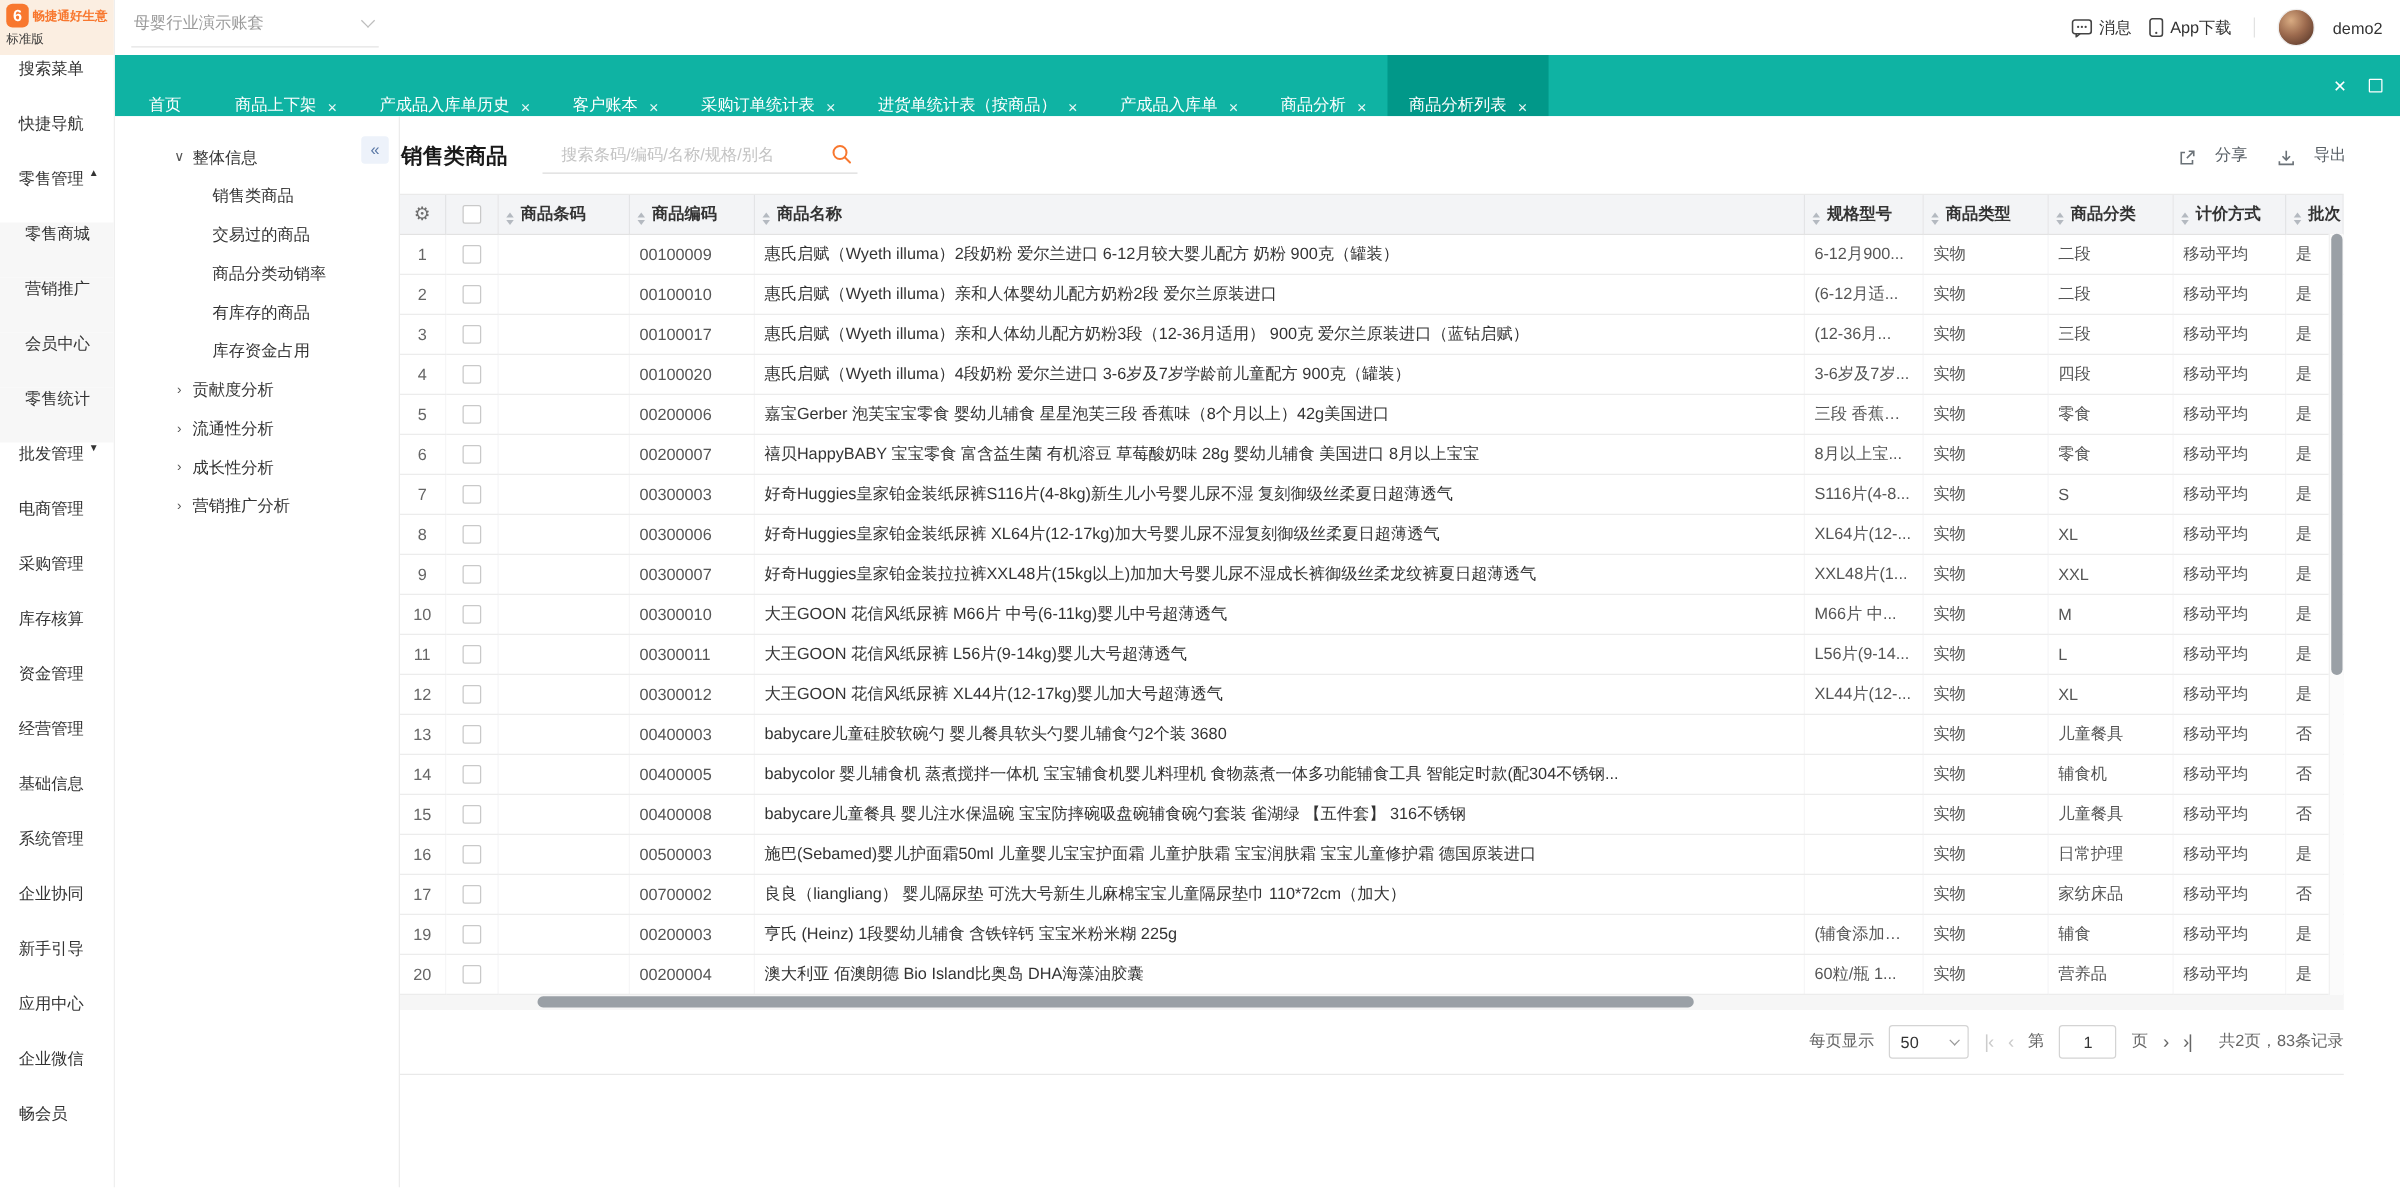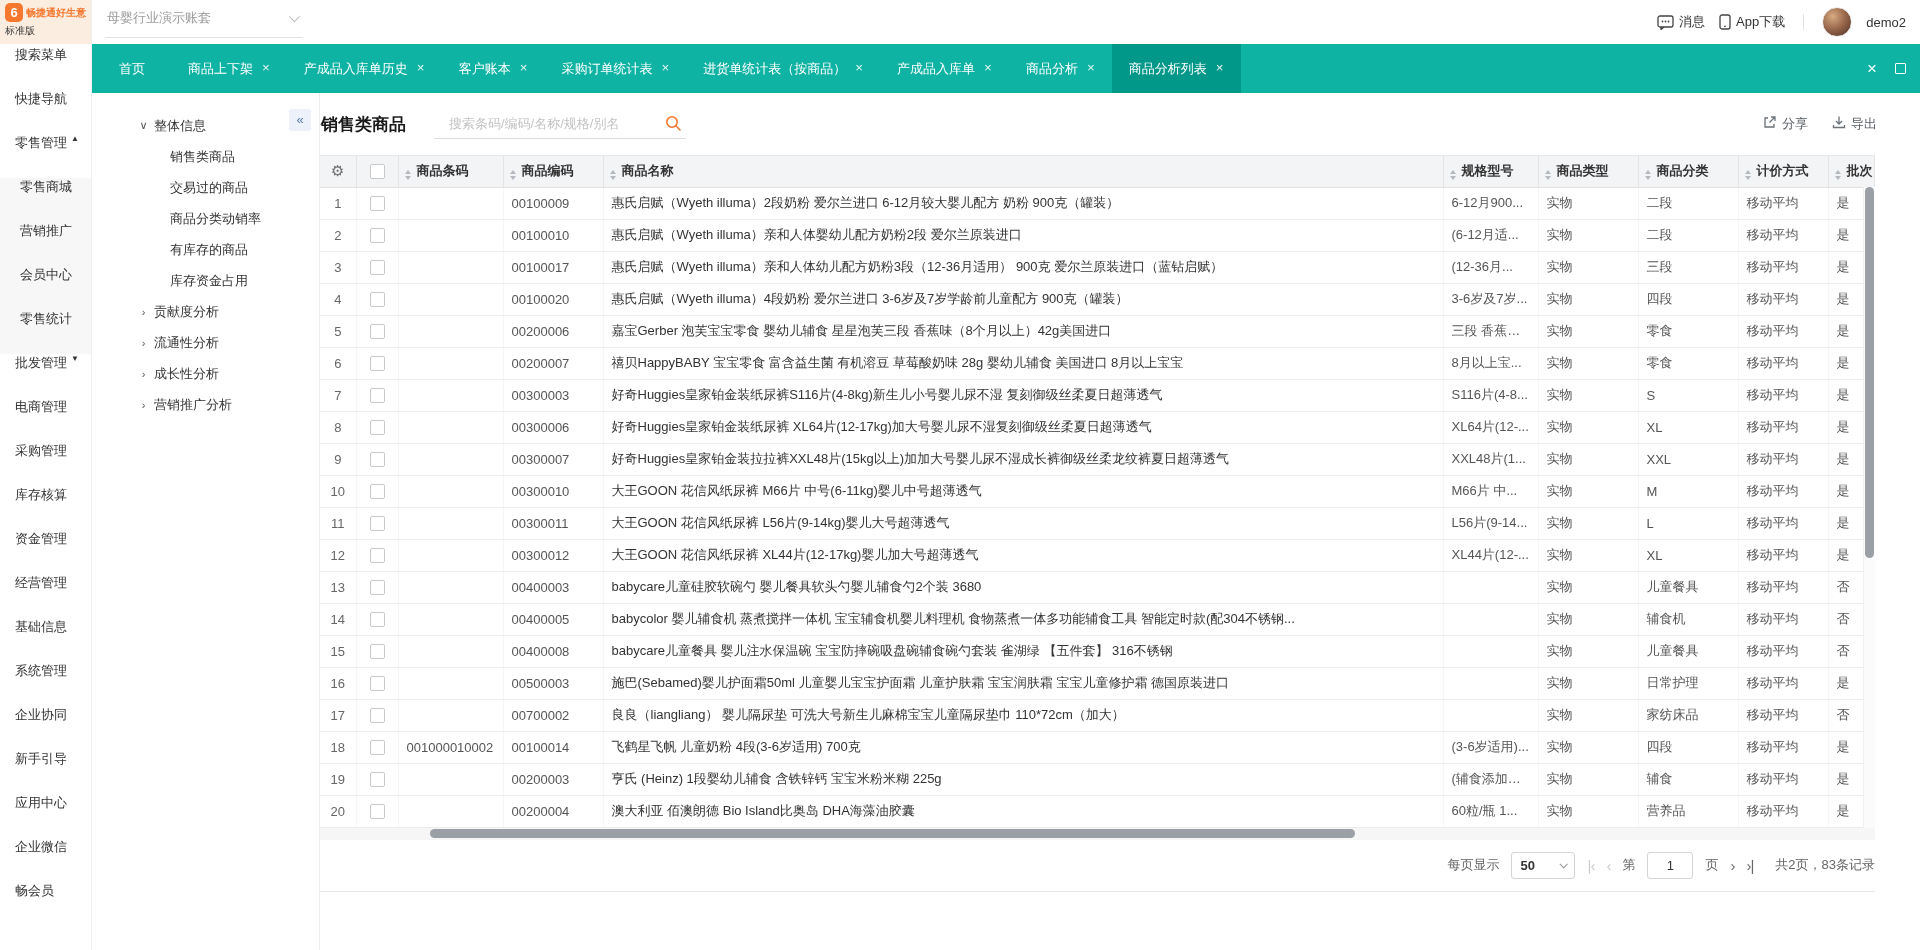--- a/index.html
+++ b/index.html
@@ -32,21 +32,21 @@
   .top-link { display:flex; align-items:center; gap:5px; cursor:pointer; }
   .top-link svg { display:block; }
   .v-div { width:1px; height:16px; background:#e2e2e2; margin:0 4px; }
   .avatar { width:30px; height:30px; border-radius:50%;
             background:radial-gradient(circle at 35% 30%, #d8ab82 0%, #9c6a4e 45%, #4a2d22 100%);
             border:1px solid #eee; }
 
   .tabbar { height:49px; flex:none; background:#0fb3a3; display:flex; align-items:center; justify-content:space-between;
             padding:0 14px 0 10px; color:#fff; }
   .tabs { display:flex; align-items:stretch; height:100%; overflow:hidden; }
-  .tab { display:flex; align-items:center; gap:9px; padding:0 17px; font-size:13px; cursor:pointer; white-space:nowrap;font-family:Liberation Mono, monospace; }
+  .tab { display:flex; align-items:flex-end; gap:9px; padding:0 17px; font-size:13px; cursor:pointer; white-space:nowrap; }
   .tab.active { background:#019889; }
   .tab-close { font-size:13px; opacity:.9; }
   .tab-actions { display:flex; align-items:center; gap:18px; }
   .close-all { font-size:17px; line-height:1; cursor:pointer; }
   .fullscreen-ico { width:11px; height:11px; border:1.5px solid #fff; border-radius:1px; cursor:pointer; }
 
   
   .content { flex:1; display:flex; min-height:0; padding-right:43px; background:#fff; }
 
   .tree-panel { width:228px; flex:none; border-right:1px solid #ececec; padding-top:17px; position:relative; }
@@ -57,21 +57,21 @@
   .tree-item.leaf { padding-left:78px; }
 
   .main-panel { flex:1; display:flex; flex-direction:column; min-width:0; padding-top:10px; }
   .toolbar { height:52px; flex:none; display:flex; align-items:center; padding:0 0 10px 1px; }
   .page-title { font-size:17px; font-weight:bold; color:#1a1a1a; margin-right:28px; white-space:nowrap; }
   .search-wrap { width:252px; height:30px; border-bottom:1px solid #dcdcdc; display:flex; align-items:center;
                  justify-content:space-between; padding:0 4px 0 2px; }
   .search-input { border:none; outline:none; flex:1; font-size:13px; color:#333; font-family:inherit; background:transparent;margin-left:13px; }
   .search-input::placeholder { color:#c3c3c3; }
   .toolbar-right { margin-left:auto; display:flex; align-items:center; gap:24px; color:#596066; }
-  .tool-btn { display:flex; align-items:flex-start; gap:5px; cursor:pointer; }
+  .tool-btn { display:flex; align-items:flex-end; gap:15px; cursor:pointer; }
 
   
   .table-wrap { position:relative; flex:none; overflow:hidden; width:1555px; border-top:1px solid #eaeaea; }
   table { border-collapse:collapse; table-layout:fixed; width:1554px; }
   col.w-gear{width:36px} col.w-cb{width:42px} col.w-barcode{width:105px} col.w-code{width:100px}
   col.w-name{width:840px} col.w-spec{width:95px} col.w-type{width:100px} col.w-cat{width:100px}
   col.w-price{width:90px} col.w-batch{width:46px}
   thead th { background:#f3f4f6; height:31px; font-weight:600; color:#333; text-align:left;
              border-right:1px solid #e3e4e6; border-bottom:1px solid #e2e2e2; padding:0 6px; white-space:nowrap; overflow:hidden; }
   th.c-center, td.c-center { text-align:center; }
@@ -89,21 +89,21 @@
   .vscroll { position:absolute; top:31px; right:0; bottom:0; width:12px; background:#fbfbfb; border-left:1px solid #f1f1f1; }
   .vscroll .thumb { position:absolute; top:0; left:1px; width:9px; height:58%; background:#9aa0a6; border-radius:5px; }
 
   .hscroll { flex:none; width:1555px; height:12px; background:#f6f6f6; position:relative; }
   .hscroll .thumb { position:absolute; top:1.5px; left:110px; width:925px; height:9px; background:#9aa0a6; border-radius:5px; }
 
   
   .pager { flex:none; width:1555px; height:52px; display:flex; align-items:center; justify-content:flex-end; gap:12px;
            color:#666; border-bottom:1px solid #e9e9e9; }
   .size-select { width:64px; height:27px; border:1px solid #d4d4d4; border-radius:3px; display:flex; align-items:center;
-                 justify-content:space-between; padding:0 8px; color:#333; cursor:pointer;font-weight:bold; }
+                 justify-content:space-between; padding:0 8px; color:#333; cursor:pointer; }
   .chev-sm { width:6px; height:6px; border-right:1.4px solid #9a9a9a; border-bottom:1.4px solid #9a9a9a;
              transform:rotate(45deg) translateY(-1px); }
   .pg-btn { font-size:15px; cursor:pointer; letter-spacing:-1px; }
   .pg-btn.disabled { color:#cccccc; }
   .pg-btn.enabled { color:#666; }
   .page-input { width:46px; height:27px; border:1px solid #d4d4d4; border-radius:3px; text-align:center; font-size:13px;
                 color:#333; outline:none; font-family:inherit; }
   .total-text { margin-left:10px; }
 </style>
 </head>
@@ -611,32 +611,20 @@
                 <td></td>
                 <td>00700002</td>
                 <td class="c-name">良良（liangliang） 婴儿隔尿垫 可洗大号新生儿麻棉宝宝儿童隔尿垫巾 110*72cm（加大）</td>
                 <td></td>
                 <td>实物</td>
                 <td>家纺床品</td>
                 <td>移动平均</td>
                 <td>否</td>
               </tr>
                 <tr>
-                <td class="c-idx">18</td>
-                <td class="c-center"><input type="checkbox" class="cb" style=""></td>
-                <td>001000010002</td>
-                <td>00100014</td>
-                <td class="c-name">飞鹤星飞帆 儿童奶粉 4段(3-6岁适用) 700克</td>
-                <td>(3-6岁适用)...</td>
-                <td>实物</td>
-                <td>四段</td>
-                <td>移动平均</td>
-                <td>是</td>
-              </tr>
-                <tr>
                 <td class="c-idx">19</td>
                 <td class="c-center"><input type="checkbox" class="cb" style=""></td>
                 <td></td>
                 <td>00200003</td>
                 <td class="c-name">亨氏 (Heinz) 1段婴幼儿辅食 含铁锌钙 宝宝米粉米糊 225g</td>
                 <td>(辅食添加初...</td>
                 <td>实物</td>
                 <td>辅食</td>
                 <td>移动平均</td>
                 <td>是</td>

